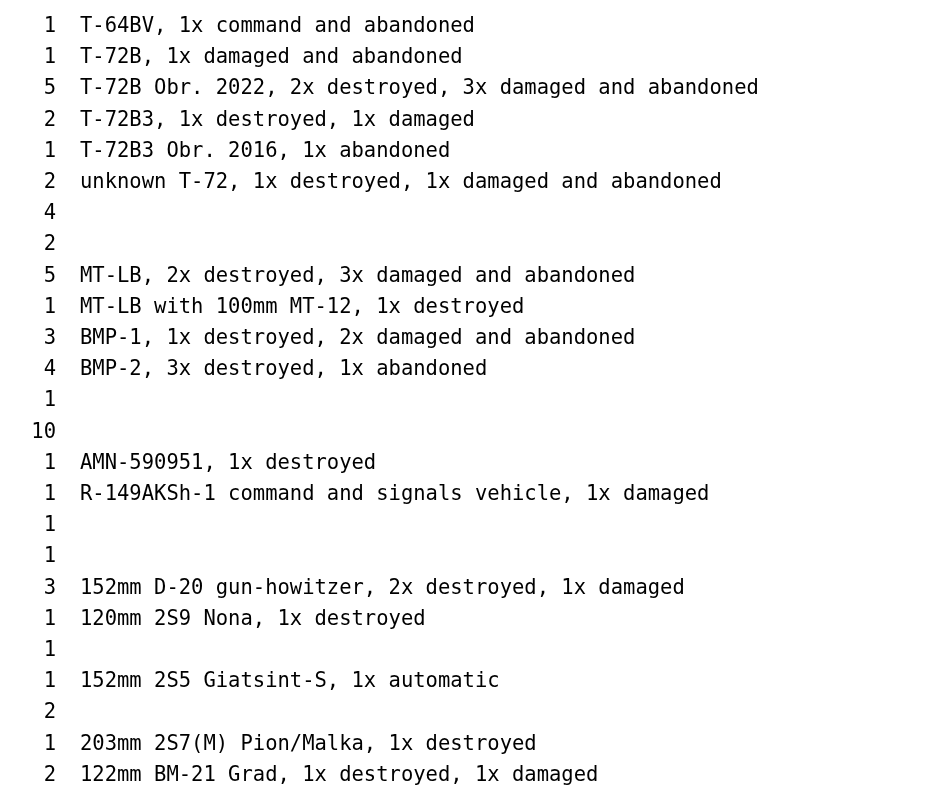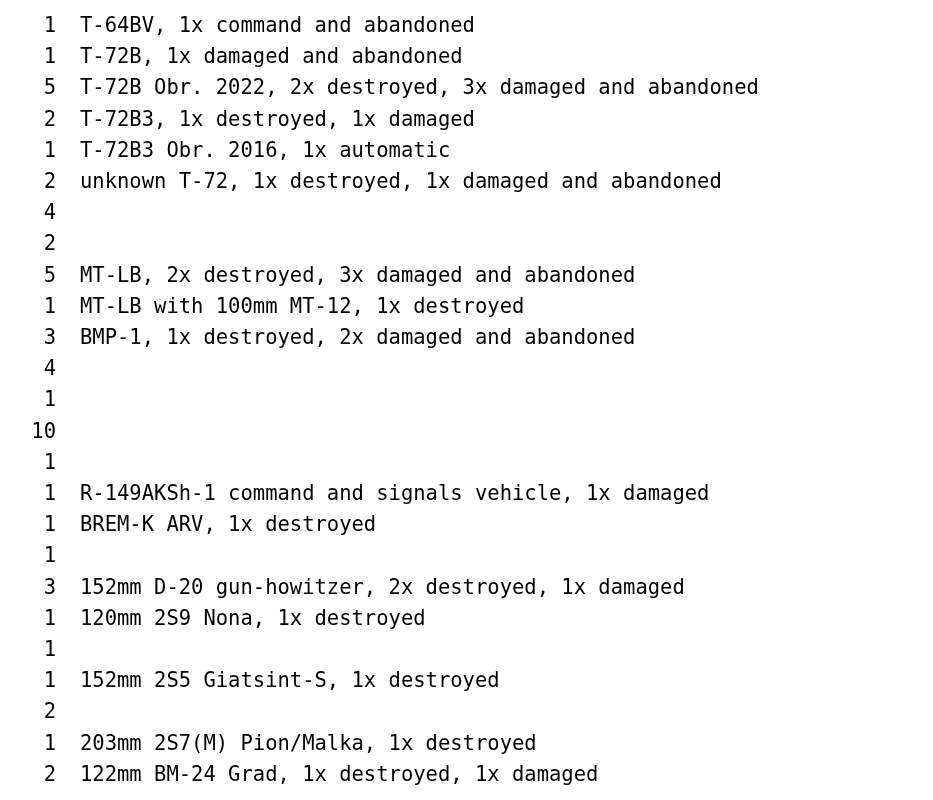--- a/index.html
+++ b/index.html
@@ -35,34 +35,34 @@
   }
 </style>
 </head>
 <body>
 
 <div id="loss-list">
     <div class="row"><span class="count">1</span><span class="desc">T-64BV, 1x command and abandoned</span></div>
     <div class="row"><span class="count">1</span><span class="desc">T-72B, 1x damaged and abandoned</span></div>
     <div class="row"><span class="count">5</span><span class="desc">T-72B Obr. 2022, 2x destroyed, 3x damaged and abandoned</span></div>
     <div class="row"><span class="count">2</span><span class="desc">T-72B3, 1x destroyed, 1x damaged</span></div>
-    <div class="row"><span class="count">1</span><span class="desc">T-72B3 Obr. 2016, 1x automatic</span></div>
+    <div class="row"><span class="count">1</span><span class="desc">T-72B3 Obr. 2016, 1x abandoned</span></div>
     <div class="row"><span class="count">2</span><span class="desc">unknown T-72, 1x destroyed, 1x damaged and abandoned</span></div>
     <div class="row"><span class="count">4</span></div>
     <div class="row"><span class="count">2</span></div>
     <div class="row"><span class="count">5</span><span class="desc">MT-LB, 2x destroyed, 3x damaged and abandoned</span></div>
     <div class="row"><span class="count">1</span><span class="desc">MT-LB with 100mm MT-12, 1x destroyed</span></div>
     <div class="row"><span class="count">3</span><span class="desc">BMP-1, 1x destroyed, 2x damaged and abandoned</span></div>
-    <div class="row"><span class="count">4</span></div>
+    <div class="row"><span class="count">4</span><span class="desc">BMP-2, 3x destroyed, 1x abandoned</span></div>
     <div class="row"><span class="count">1</span></div>
     <div class="row"><span class="count">10</span></div>
+    <div class="row"><span class="count">1</span><span class="desc">AMN-590951, 1x destroyed</span></div>
+    <div class="row"><span class="count">1</span><span class="desc">R-149AKSh-1 command and signals vehicle, 1x damaged</span></div>
     <div class="row"><span class="count">1</span></div>
-    <div class="row"><span class="count">1</span><span class="desc">R-149AKSh-1 command and signals vehicle, 1x damaged</span></div>
-    <div class="row"><span class="count">1</span><span class="desc">BREM-K ARV, 1x destroyed</span></div>
     <div class="row"><span class="count">1</span></div>
     <div class="row"><span class="count">3</span><span class="desc">152mm D-20 gun-howitzer, 2x destroyed, 1x damaged</span></div>
     <div class="row"><span class="count">1</span><span class="desc">120mm 2S9 Nona, 1x destroyed</span></div>
     <div class="row"><span class="count">1</span></div>
-    <div class="row"><span class="count">1</span><span class="desc">152mm 2S5 Giatsint-S, 1x destroyed</span></div>
+    <div class="row"><span class="count">1</span><span class="desc">152mm 2S5 Giatsint-S, 1x automatic</span></div>
     <div class="row"><span class="count">2</span></div>
     <div class="row"><span class="count">1</span><span class="desc">203mm 2S7(M) Pion/Malka, 1x destroyed</span></div>
-    <div class="row"><span class="count">2</span><span class="desc">122mm BM-24 Grad, 1x destroyed, 1x damaged</span></div>
+    <div class="row"><span class="count">2</span><span class="desc">122mm BM-21 Grad, 1x destroyed, 1x damaged</span></div>
   </div>
 
 </body></html>

